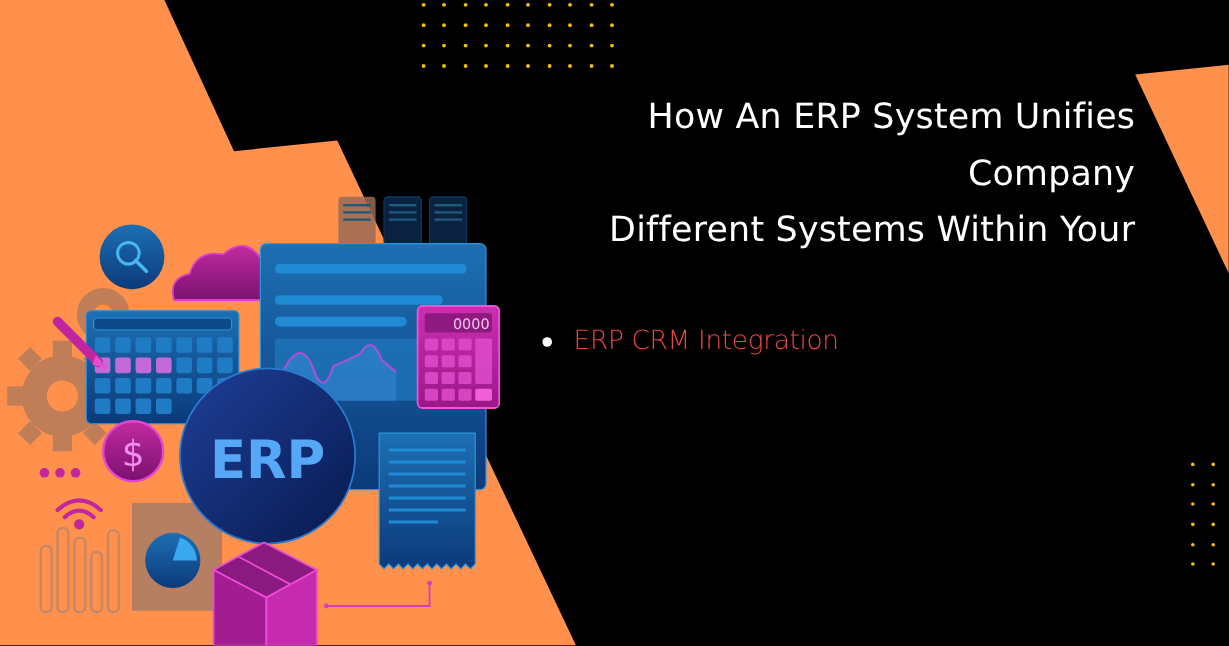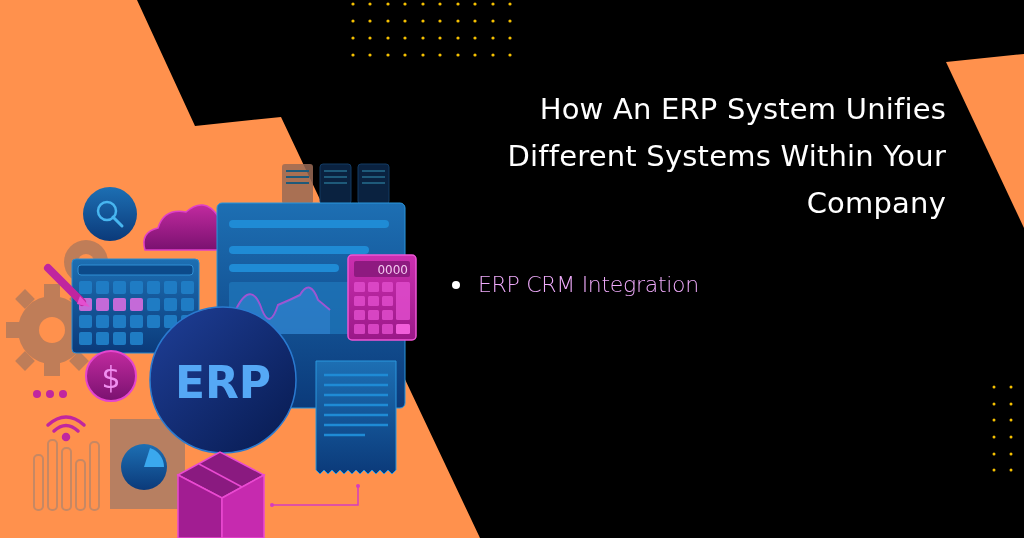--- a/index.html
+++ b/index.html
@@ -1,20 +1,20 @@
 <!DOCTYPE html>
 <html><head>
 <meta charset="utf-8">
 <style>
   html, body { margin:0; padding:0; }
   body { width:1024px; height:538px; overflow:hidden; background:#000; position:relative; font-family:"DejaVu Sans", sans-serif; }
   .bg-svg { position:absolute; left:0; top:0; width:1024px; height:538px; }
-  .title { position:absolute; right:78px; top:86px; width:540px; text-align:right; color:#fff; font-family:"DejaVu Sans", sans-serif; font-size:29px; line-height:47px; font-weight:500; letter-spacing:0.2px; }
+  .title { position:absolute; right:78px; top:74px; width:540px; text-align:right; color:#fff; font-family:"DejaVu Sans", sans-serif; font-size:29px; line-height:47px; font-weight:500; letter-spacing:0.2px; }
   .title div { white-space:nowrap; }
-  .bullets { position:absolute; left:452px; top:266px; margin:0; padding:0; list-style:none; color:#f0abfc; font-family:"DejaVu Sans", sans-serif; font-size:22px; font-weight:300; }
+  .bullets { position:absolute; left:452px; top:266px; margin:0; padding:0; list-style:none; color:#ef4444; font-family:"DejaVu Sans", sans-serif; font-size:22px; font-weight:300; }
   .bullets li { position:relative; padding-left:26px; height:52px; line-height:38px; white-space:nowrap; letter-spacing:-0.3px; }
   .bullets li .dot { position:absolute; left:0; top:15px; width:8px; height:8px; border-radius:50%; background:#fff; }
 </style>
 </head>
 <body>
 
 <svg class="bg-svg" viewBox="0 0 1024 538" xmlns="http://www.w3.org/2000/svg">
   <defs>
     <linearGradient id="navyGrad" x1="0" y1="0" x2="1" y2="1">
       <stop offset="0" stop-color="#1f3f98"></stop>
@@ -241,22 +241,22 @@
       <polygon points="178,475 220,452 264,475 222,498" fill="#8a1a80" stroke="#ea4ad2" stroke-width="1.5"></polygon>
       <polygon points="178,475 222,498 222,538 178,538" fill="#a21d92" stroke="#ea4ad2" stroke-width="1.5"></polygon>
       <polygon points="222,498 264,475 264,538 222,538" fill="#c62aaf" stroke="#ea4ad2" stroke-width="1.5"></polygon>
       <line x1="199" y1="464" x2="242" y2="487" stroke="#ea4ad2" stroke-width="1.5"></line>
     </g>
   </g>
 </svg>
 
 <div class="title">
   <div>How An ERP System Unifies</div>
+  <div>Company</div>
   <div>Different Systems Within Your</div>
-  <div>Company</div>
 </div>
 
 <ul class="bullets">
   <li>
     <span class="dot"></span>
     <span>ERP CRM Integration</span>
   </li>
 </ul>
 
 </body></html>

